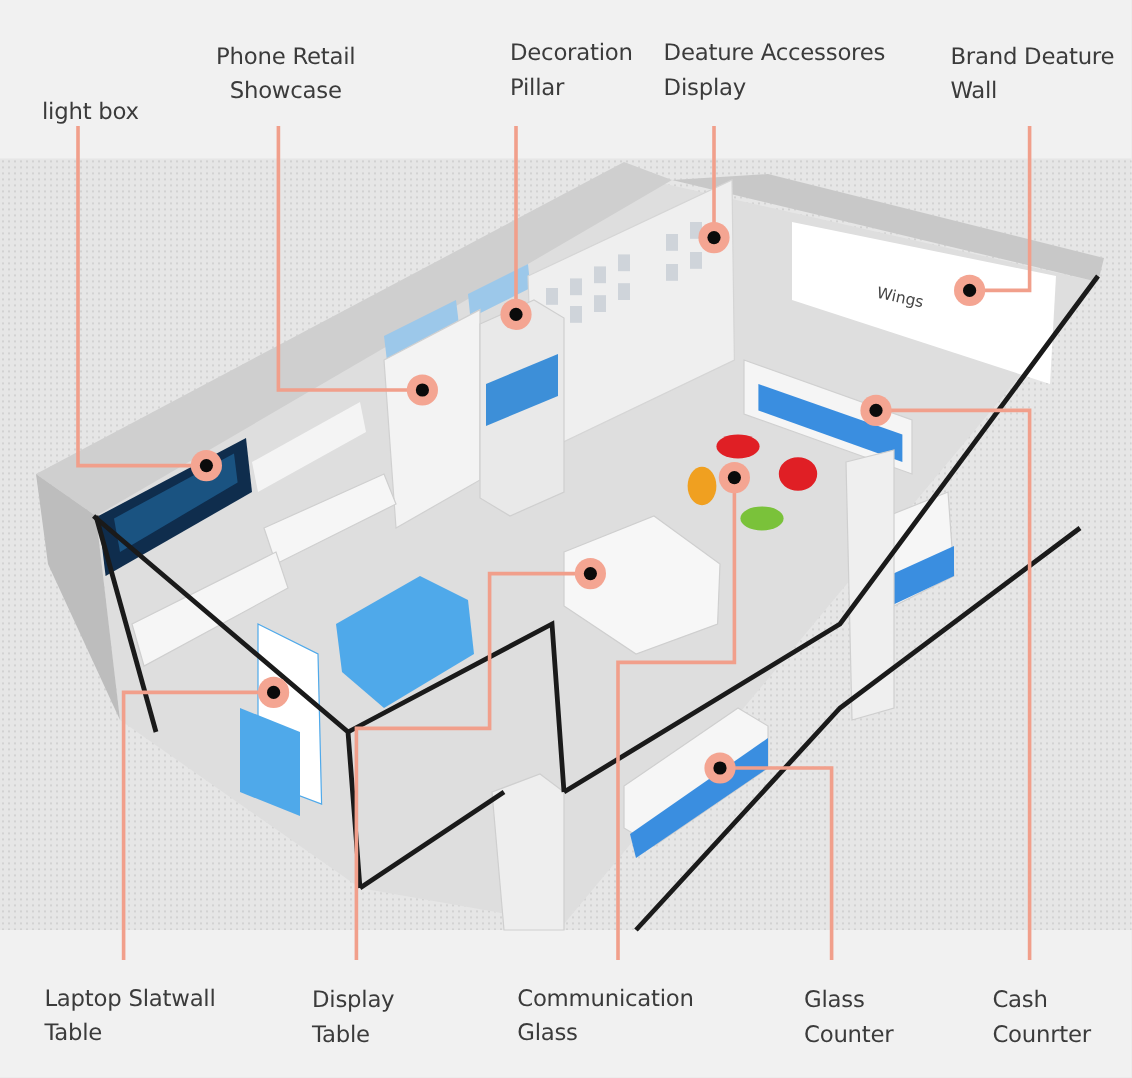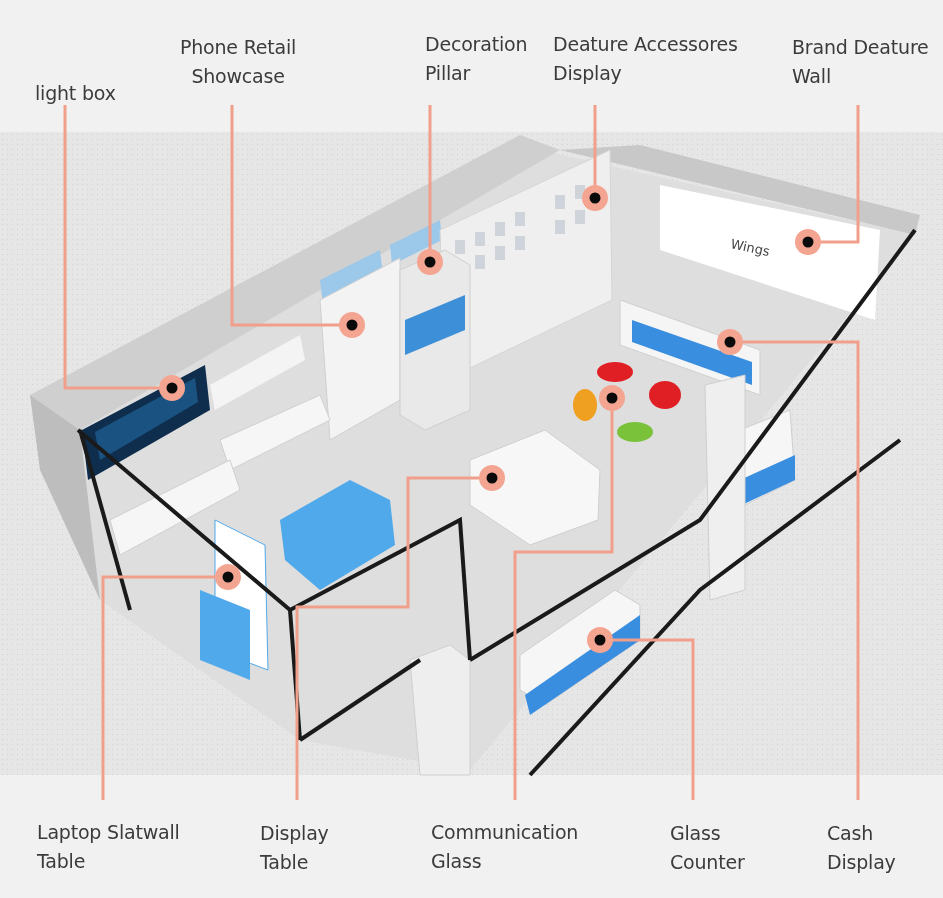--- a/index.html
+++ b/index.html
@@ -174,13 +174,13 @@
 
 <div class="label" style="left:37px; top:818px;">Laptop Slatwall
 Table</div>
 <div class="label" style="left:260px; top:819px;">Display
 Table</div>
 <div class="label" style="left:431px; top:818px;">Communication
 Glass</div>
 <div class="label" style="left:670px; top:819px;">Glass
 Counter</div>
 <div class="label" style="left:827px; top:819px;">Cash
-Display</div>
+Counrter</div>
 
 </body></html>

